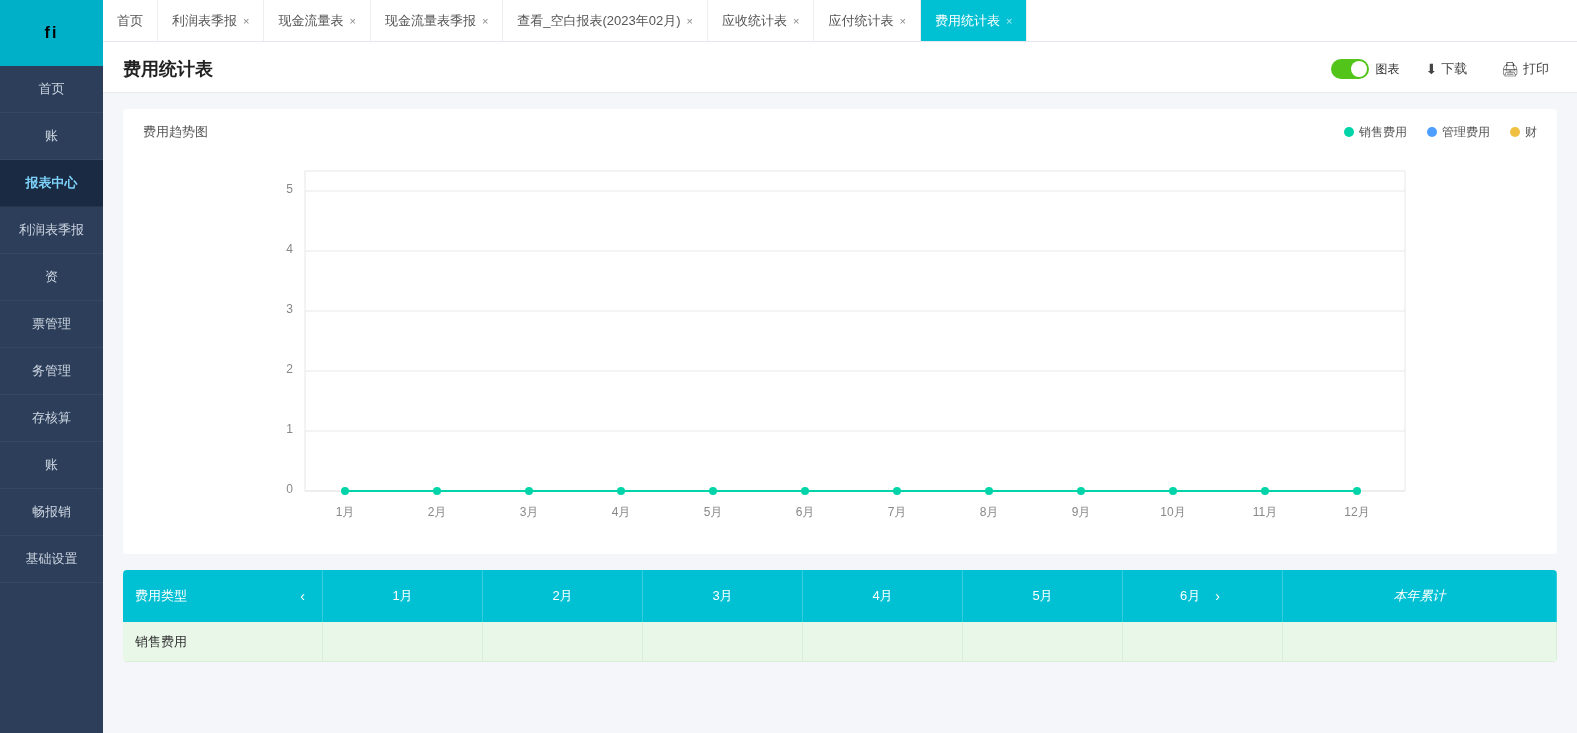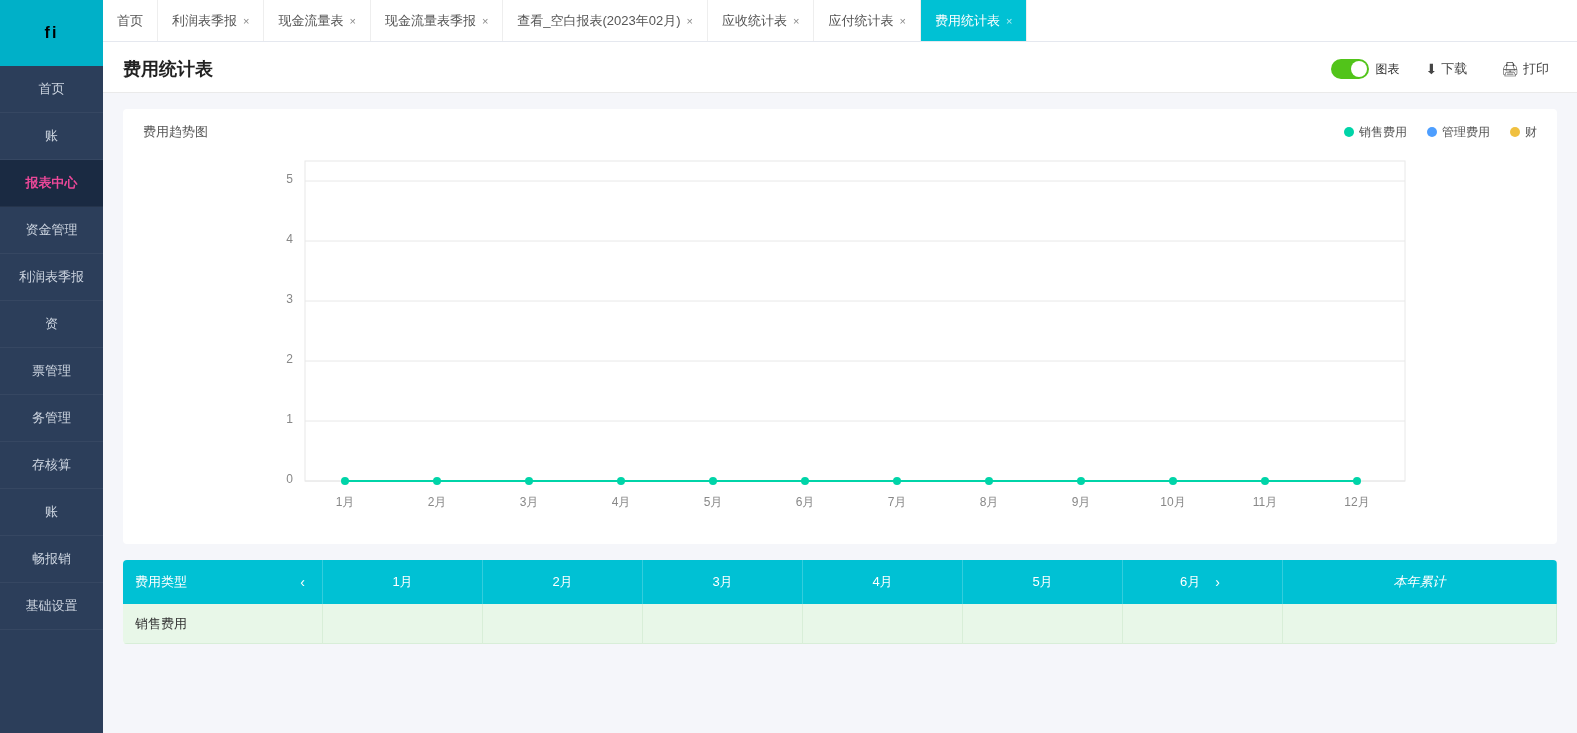--- a/index.html
+++ b/index.html
@@ -29,21 +29,21 @@
     .sidebar-item {
       color: #cdd5e0;
       padding: 14px 0;
       text-align: center;
       font-size: 13px;
       cursor: pointer;
       border-bottom: 1px solid rgba(255,255,255,0.05);
     }
     .sidebar-item.active {
       background: #1a2a42;
-      color: #ec4899;
+      color: #7dd3fc;
       font-weight: bold;
     }
 
     
     .main-area {
       flex: 1;
       display: flex;
       flex-direction: column;
       overflow: hidden;
       background: #f5f6fa;
@@ -150,20 +150,21 @@
     .chart-card {
       background: #fff;
       border-radius: 4px;
       padding: 14px 20px 20px 20px;
       margin-bottom: 16px;
     }
     .chart-header {
       display: flex;
       align-items: center;
       justify-content: space-between;
+      margin-bottom: 10px;
     }
     .chart-title {
       font-size: 13px;
       color: #555;
     }
     .legend {
       display: flex;
       align-items: center;
       gap: 20px;
       font-size: 12px;
@@ -188,21 +189,21 @@
     
     .table-section {
       background: #fff;
       border-radius: 4px;
       overflow: hidden;
     }
     .table-header-row {
       background: #00c1d4;
       display: flex;
       align-items: center;
-      height: 44px;
+      height: 52px;
       color: #fff;
       font-size: 13px;
     }
     .th-cell {
       padding: 0 12px;
       display: flex;
       align-items: center;
       justify-content: center;
       height: 100%;
       border-right: 1px solid rgba(255,255,255,0.2);
@@ -245,21 +246,20 @@
     .td-cell.last-col { flex: 1; }
   </style>
 </head>
 <body>
 
 <div class="sidebar">
   <div class="sidebar-logo">fi</div>
   <div class="sidebar-item">首页</div>
   <div class="sidebar-item">账</div>
   <div class="sidebar-item active">报表中心</div>
-  <div class="sidebar-item">资金管理</div>
   <div class="sidebar-item">利润表季报</div>
   <div class="sidebar-item">资</div>
   <div class="sidebar-item">票管理</div>
   <div class="sidebar-item">务管理</div>
   <div class="sidebar-item">存核算</div>
   <div class="sidebar-item">账</div>
   <div class="sidebar-item">畅报销</div>
   <div class="sidebar-item">基础设置</div>
 </div>
 

